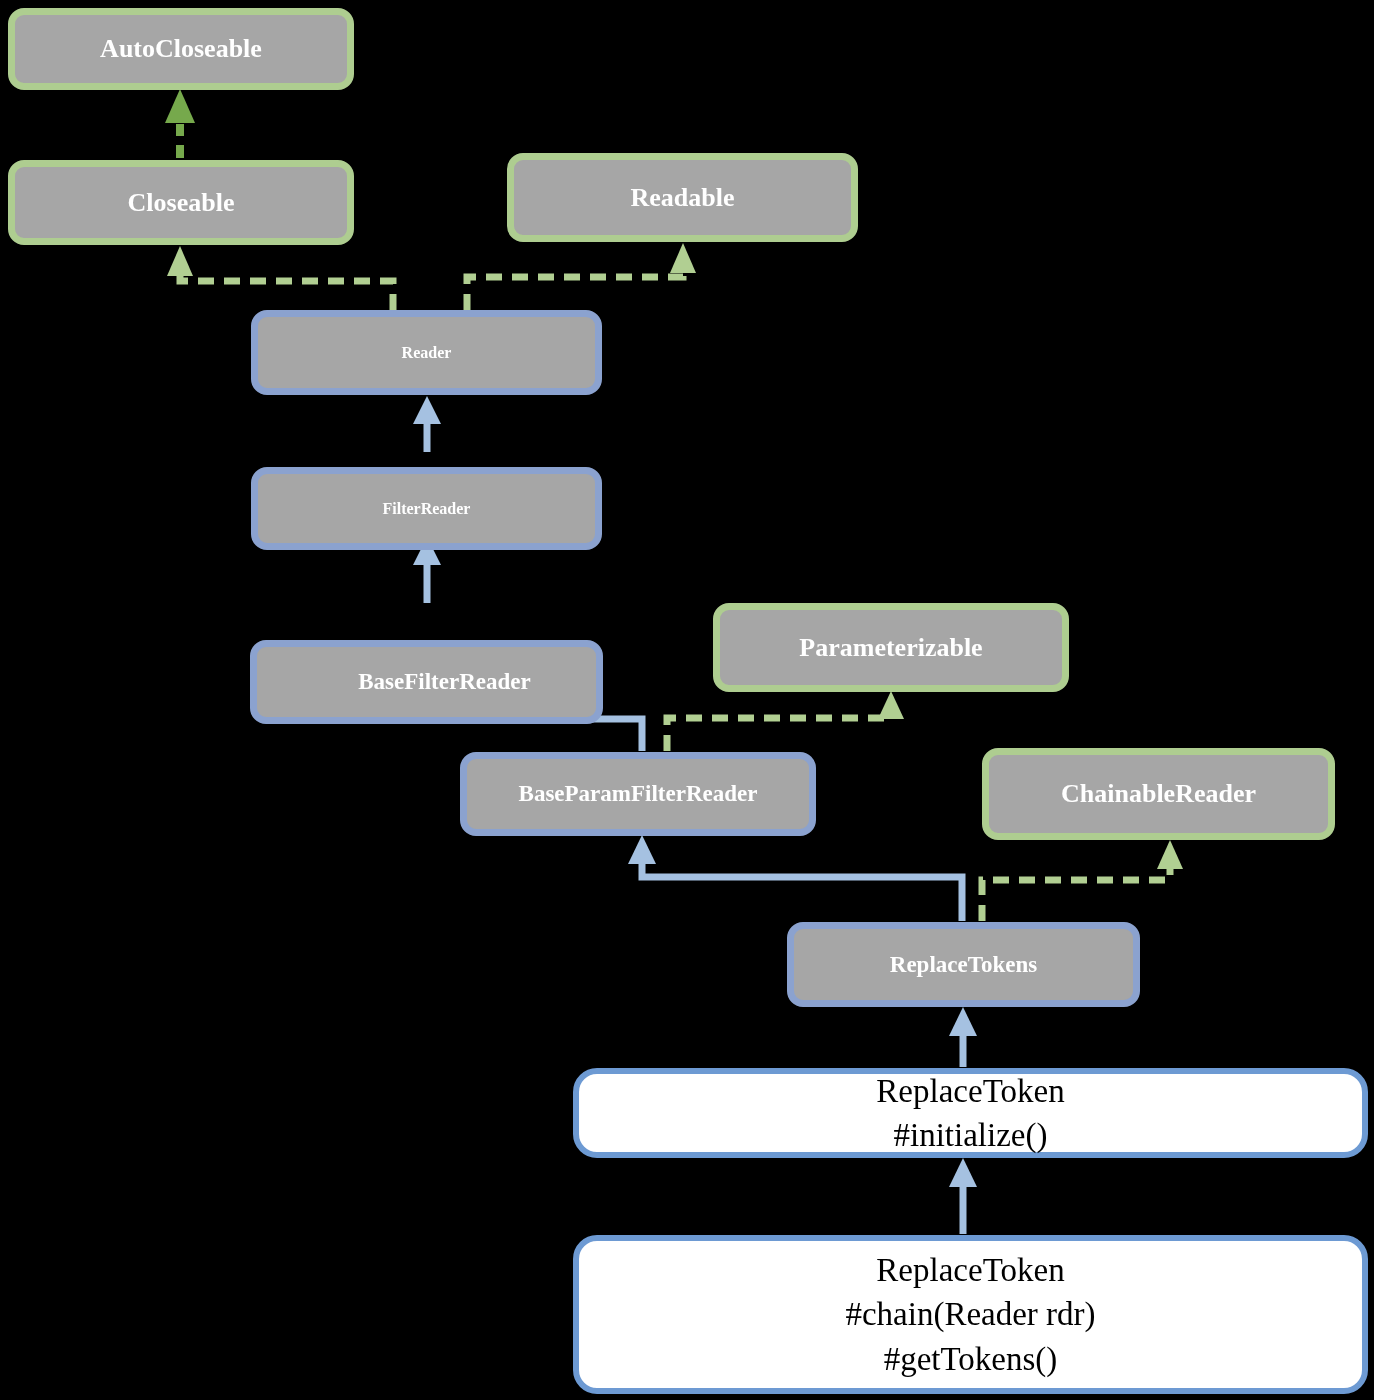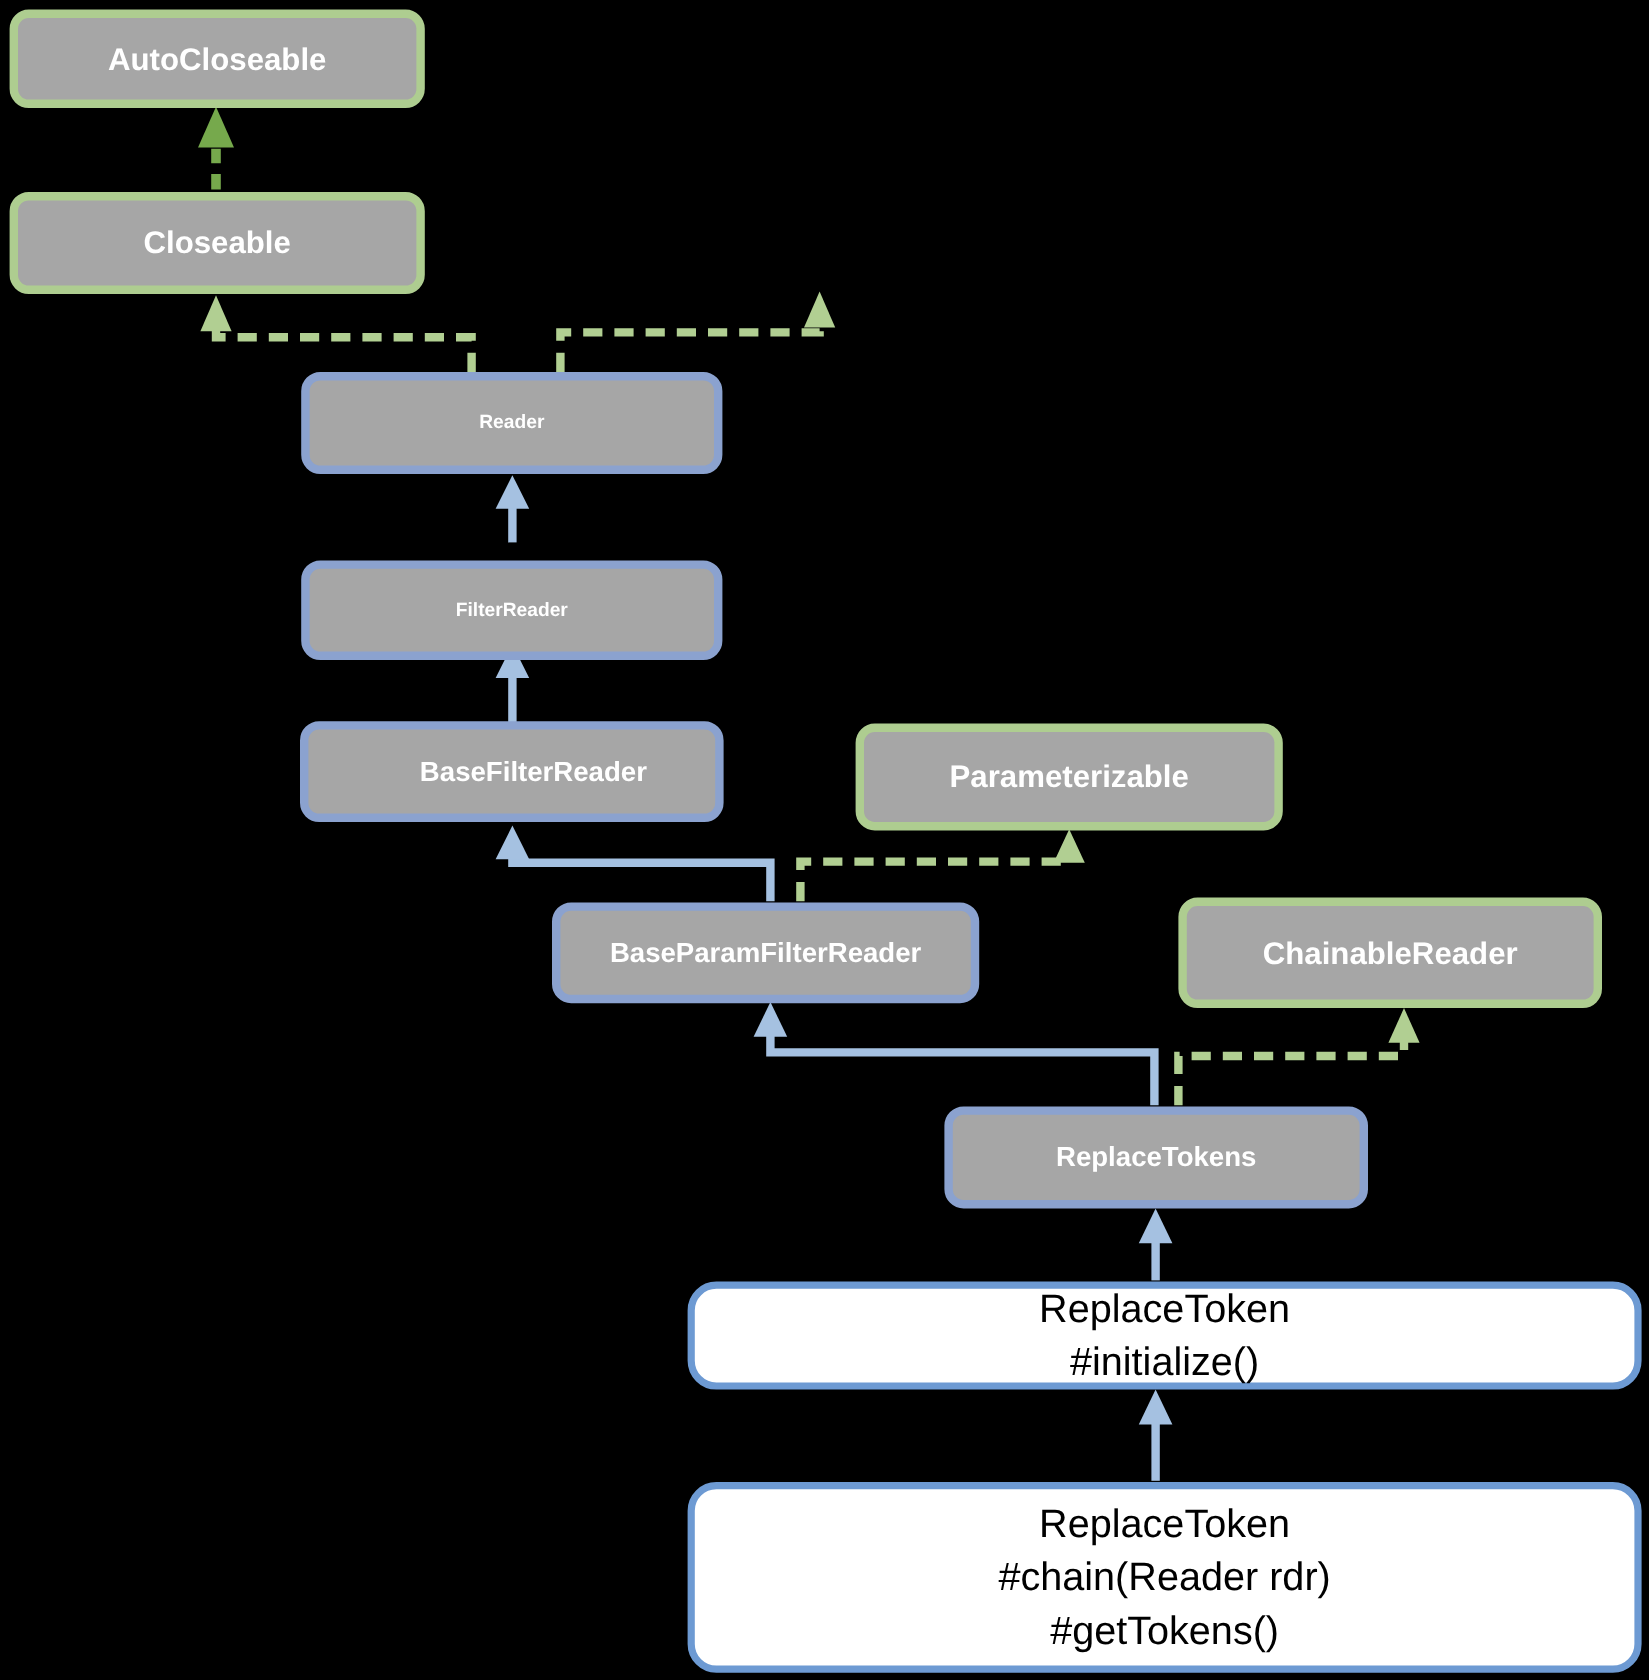--- a/index.html
+++ b/index.html
@@ -1,20 +1,20 @@
 <!DOCTYPE html>
 <html><head>
 <meta charset="utf-8">
 <style>
   html,body{margin:0;padding:0;background:#000;}
   #canvas{
     position:relative;
     width:1374px;height:1400px;
     background:#000000;
-    font-family:Liberation Sans, sans-serif;
+    font-family:Liberation Serif, serif;
     overflow:hidden;
   }
   .node{
     position:absolute;
     box-sizing:border-box;
     display:flex;
     align-items:center;
     justify-content:center;
     background:#a6a6a6;
     color:#ffffff;
@@ -105,30 +105,33 @@
   </svg>
 
   <div class="node iface fs26" style="left:8px;top:8px;width:346px;height:82px;">
     <span>AutoCloseable</span>
   </div>
 
   <div class="node iface fs26" style="left:8px;top:160px;width:346px;height:85px;">
     <span>Closeable</span>
   </div>
 
+  <div class="node iface fs26" style="left:507px;top:153px;width:351px;height:89px;">
+    <span>Readable</span>
+  </div>
 
   <div class="node klass fs24" style="left:251px;top:310px;width:351px;height:85px;">
     <span>Reader</span>
   </div>
 
   <div class="node klass fs24" style="left:251px;top:467px;width:351px;height:83px;">
     <span>FilterReader</span>
   </div>
 
-  <div class="node klass fs23" style="left:250px;top:601px;width:353px;height:84px;padding-left:36px;">
+  <div class="node klass fs23" style="left:250px;top:640px;width:353px;height:84px;padding-left:36px;">
     <span>BaseFilterReader</span>
   </div>
 
   <div class="node iface fs26" style="left:713px;top:603px;width:356px;height:89px;">
     <span>Parameterizable</span>
   </div>
 
   <div class="node klass fs23" style="left:460px;top:752px;width:356px;height:84px;">
     <span>BaseParamFilterReader</span>
   </div>

